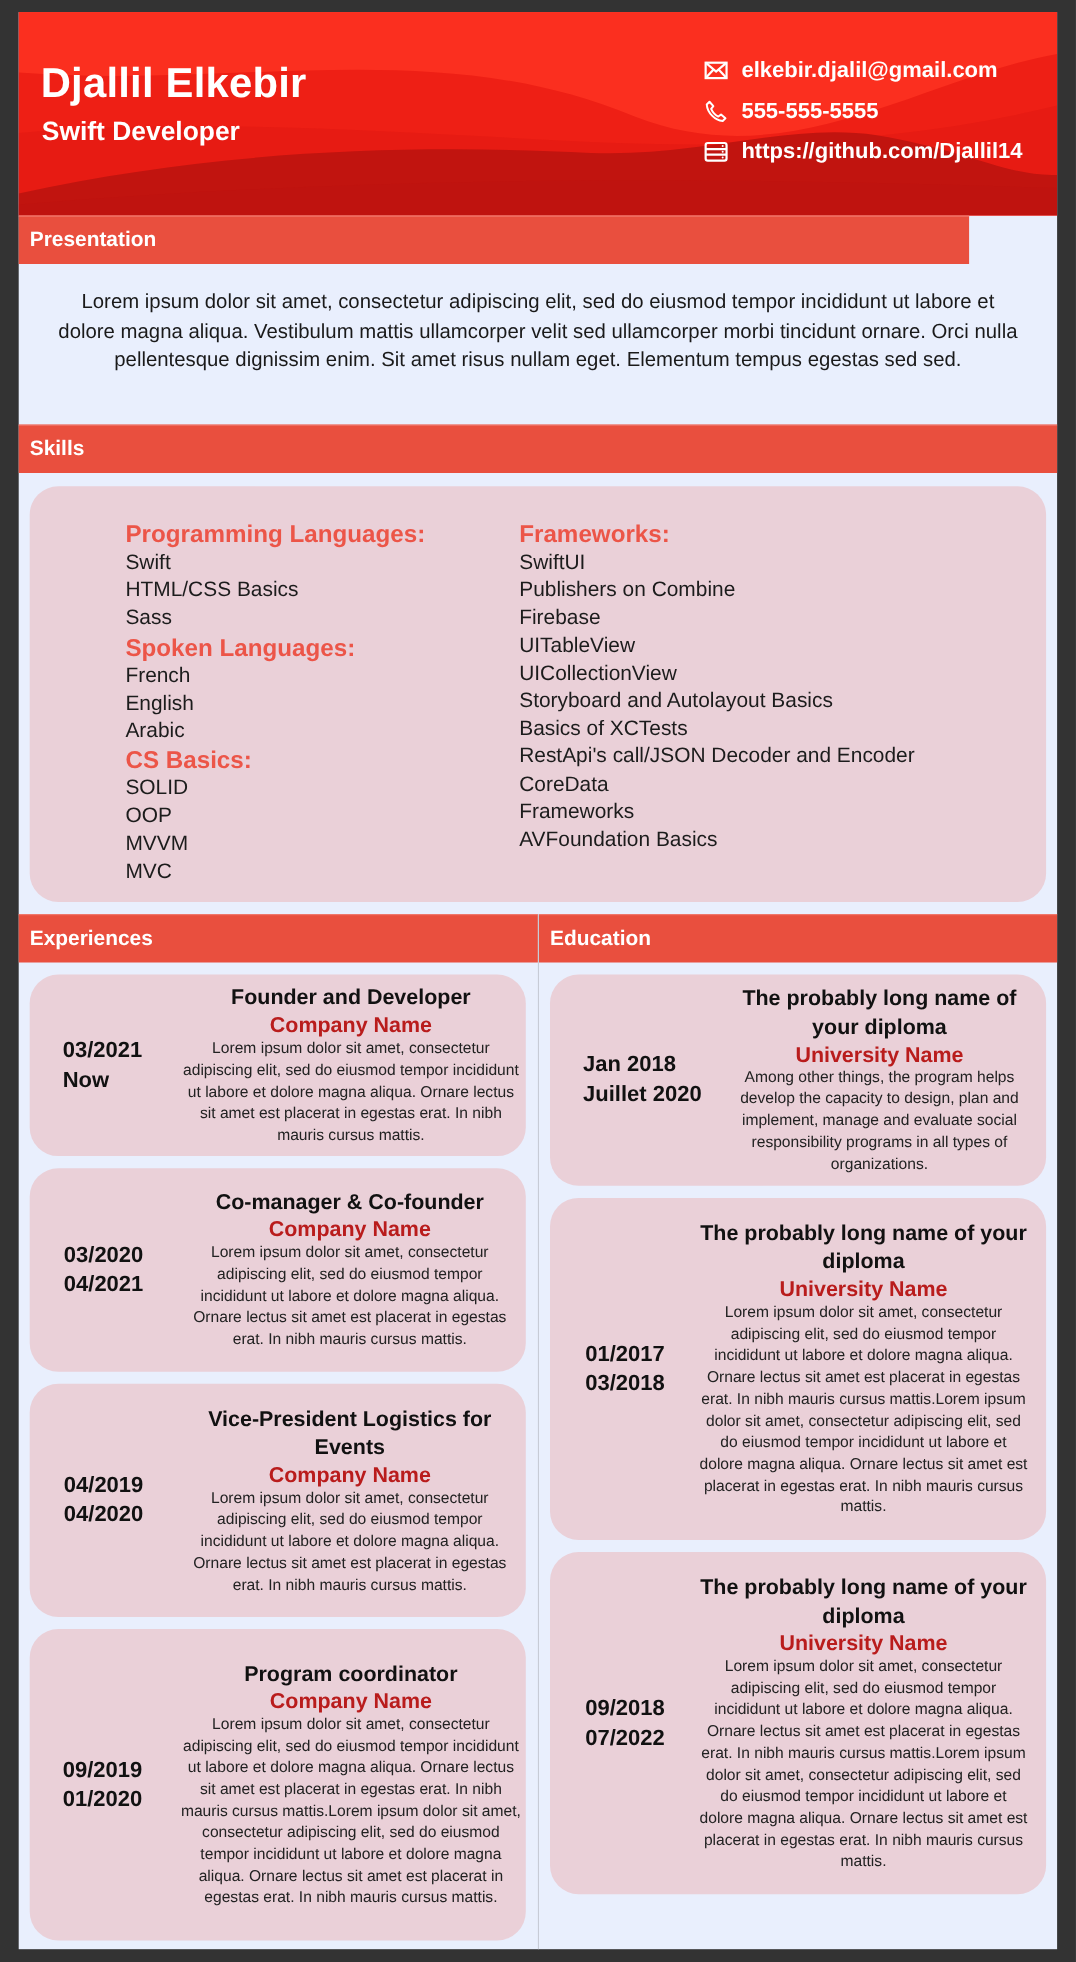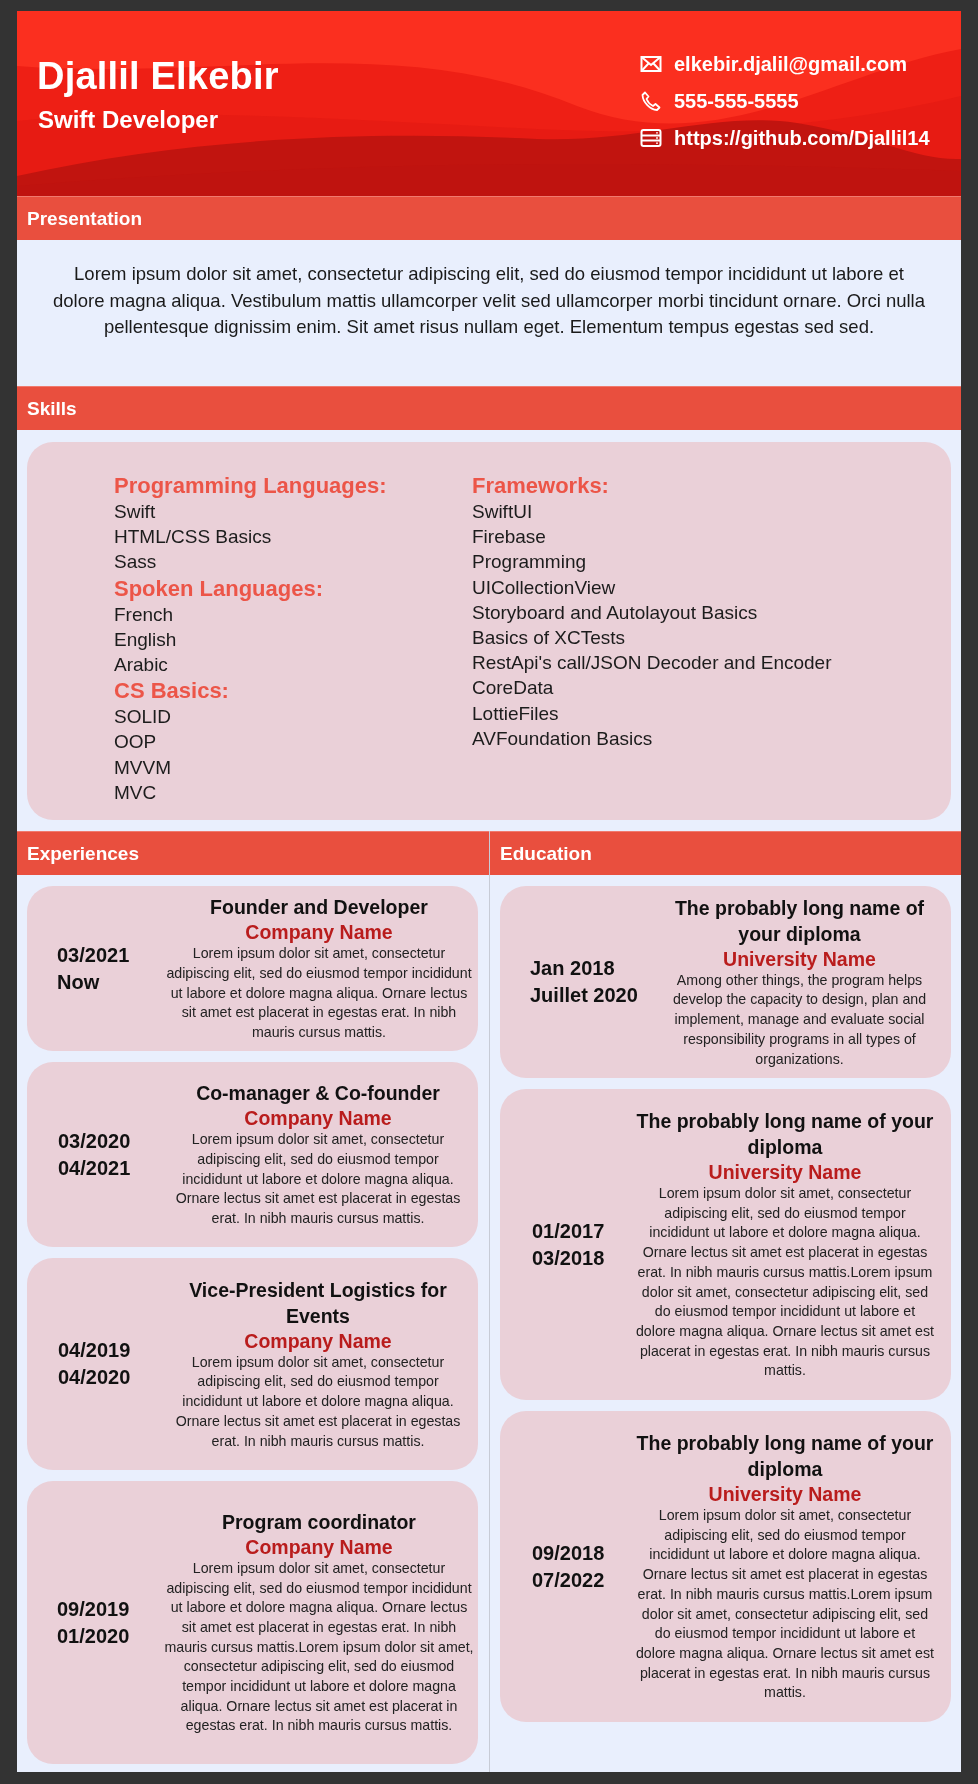--- a/index.html
+++ b/index.html
@@ -107,21 +107,21 @@
               <circle cx="17" cy="5.8" r="0.9" fill="#fff"></circle>
               <circle cx="17" cy="11" r="0.9" fill="#fff"></circle>
               <circle cx="17" cy="16.2" r="0.9" fill="#fff"></circle>
             </svg>
         </span>
         <span>https://github.com/Djallil14</span>
       </div>
     </div>
   </div>
 
-  <div class="bar" style="left:0; top:185px; width:944px;">Presentation</div>
+  <div class="bar" style="left:0; top:185px; width:864px;">Presentation</div>
   <div class="presentation-text">Lorem ipsum dolor sit amet, consectetur adipiscing elit, sed do eiusmod tempor incididunt ut labore et dolore magna aliqua. Vestibulum mattis ullamcorper velit sed ullamcorper morbi tincidunt ornare. Orci nulla pellentesque dignissim enim. Sit amet risus nullam eget. Elementum tempus egestas sed sed.</div>
 
   <div class="bar" style="left:0; top:375px; width:944px;">Skills</div>
   <div class="skills-card">
     <div class="skills-col left">
       <div class="skill-head">Programming Languages:</div>
       <div class="skill-item">Swift</div>
       <div class="skill-item">HTML/CSS Basics</div>
       <div class="skill-item">Sass</div>
       <div class="skill-head">Spoken Languages:</div>
@@ -130,28 +130,29 @@
       <div class="skill-item">Arabic</div>
       <div class="skill-head">CS Basics:</div>
       <div class="skill-item">SOLID</div>
       <div class="skill-item">OOP</div>
       <div class="skill-item">MVVM</div>
       <div class="skill-item">MVC</div>
     </div>
     <div class="skills-col right">
       <div class="skill-head">Frameworks:</div>
       <div class="skill-item">SwiftUI</div>
+      <div class="skill-item">Publishers on Combine</div>
       <div class="skill-item">Firebase</div>
-      <div class="skill-item">Programming</div>
+      <div class="skill-item">UITableView</div>
       <div class="skill-item">UICollectionView</div>
       <div class="skill-item">Storyboard and Autolayout Basics</div>
       <div class="skill-item">Basics of XCTests</div>
       <div class="skill-item">RestApi's call/JSON Decoder and Encoder</div>
       <div class="skill-item">CoreData</div>
-      <div class="skill-item">LottieFiles</div>
+      <div class="skill-item">Frameworks</div>
       <div class="skill-item">AVFoundation Basics</div>
     </div>
   </div>
 
   <div class="bar" style="left:0; top:820px; width:472px;">Experiences</div>
   <div class="bar" style="left:473px; top:820px; width:471px;">Education</div>
   <div class="divider"></div>
 
   <div class="card" style="left:10px; top:875px; width:451px; height:165px;">
     <div class="dates" style="width:110px; padding-left:30px; box-sizing:content-box; width:80px;">

